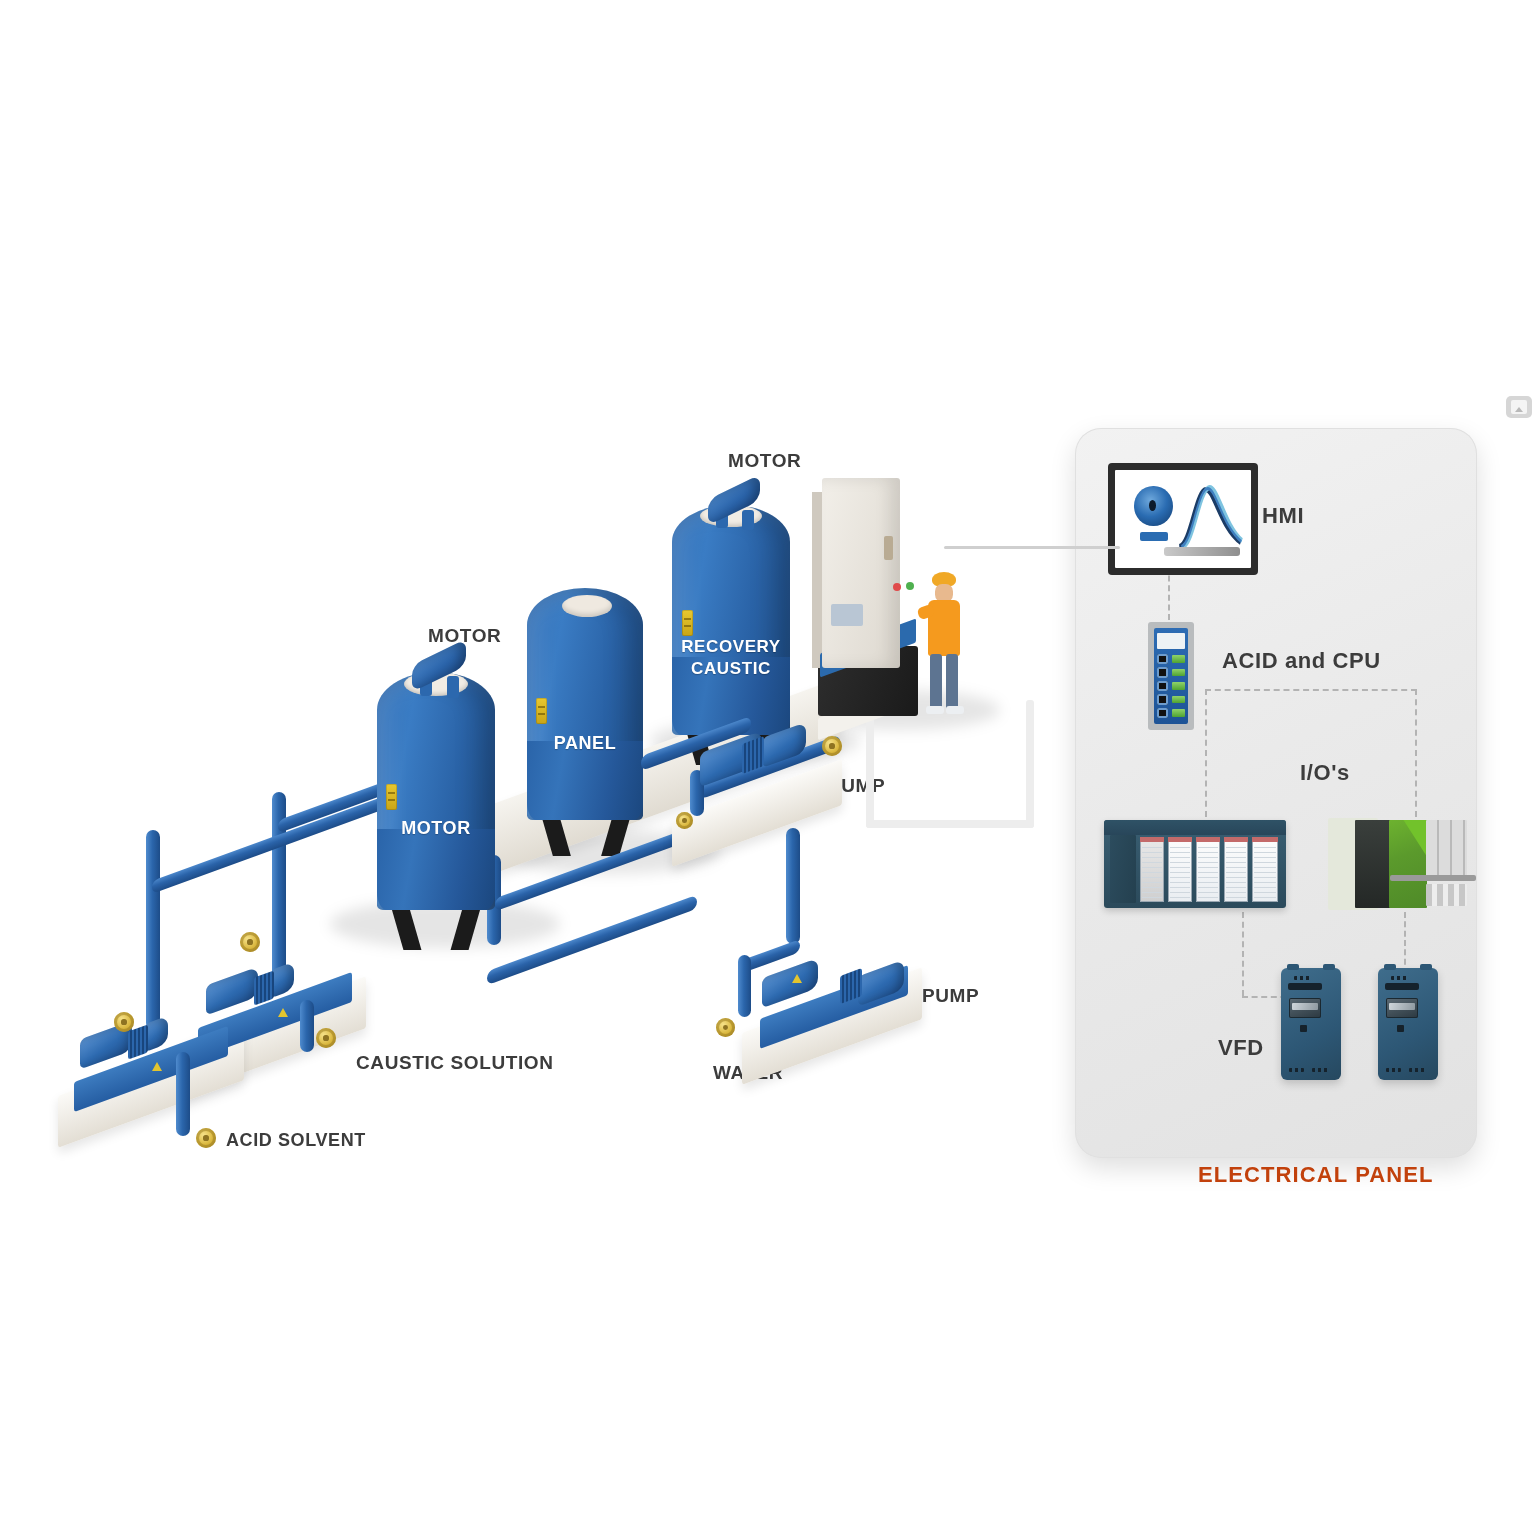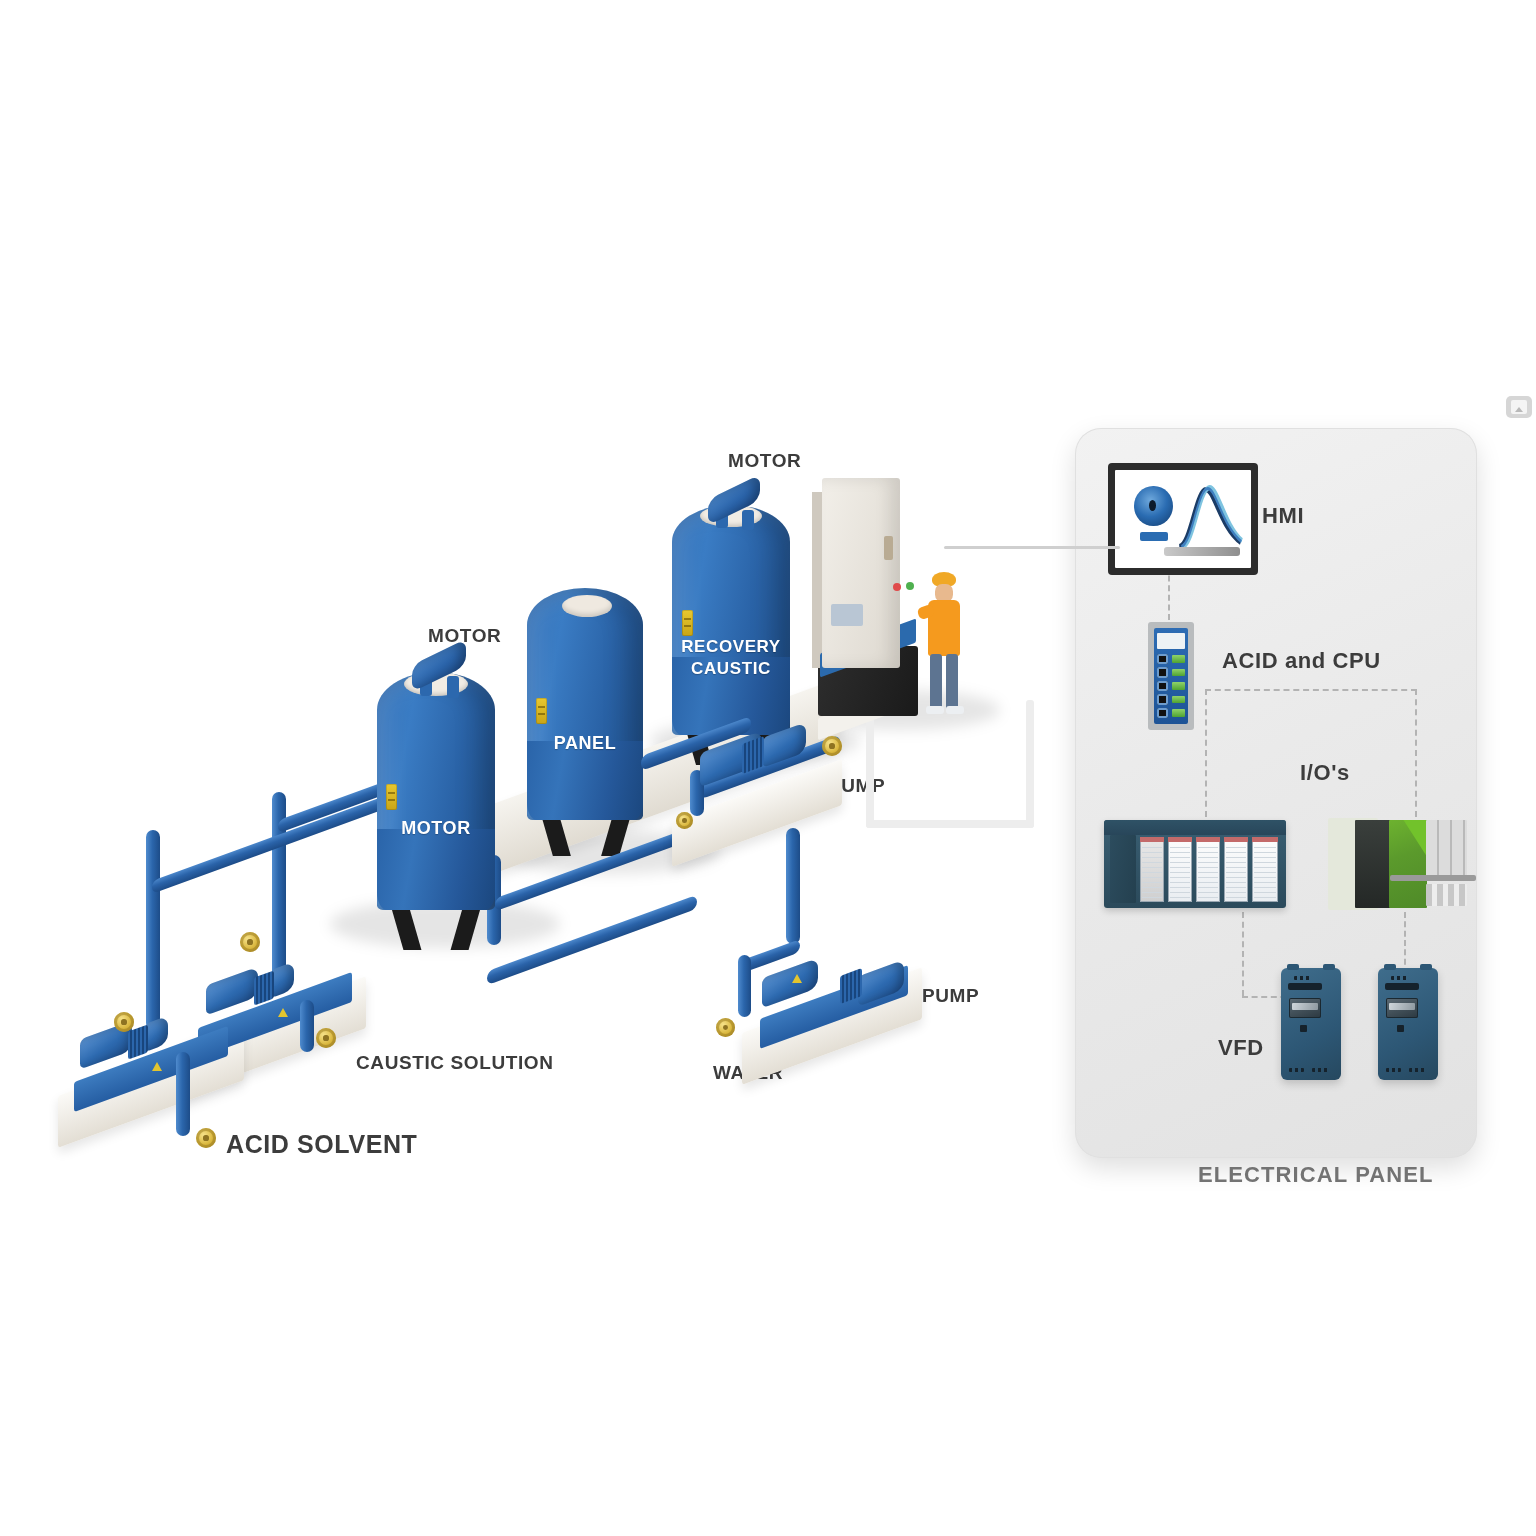--- a/index.html
+++ b/index.html
@@ -80,21 +80,21 @@
   .op .helmet{position:absolute;background:#f0a826;border-radius:50% 50% 40% 40%;}
   .op .head{position:absolute;background:#e8b98e;border-radius:40%;}
   .op .torso{position:absolute;background:#f59a1e;border-radius:6px 6px 3px 3px;}
   .op .arm{position:absolute;background:#f59a1e;border-radius:5px;}
   .op .leg2{position:absolute;background:#5d7491;border-radius:3px;}
   .op .shoe{position:absolute;background:#eceff2;border-radius:3px;}
 
   
   .panel{position:absolute;background:linear-gradient(155deg,#f2f2f2 0%,#eaeaea 45%,#e2e2e2 100%);
     border-radius:26px;box-shadow:0 10px 26px rgba(0,0,0,.13), inset 0 0 0 1px #e0e0e0;}
-  .panel-lbl{position:absolute;color:#737373;font-weight:700;letter-spacing:1.1px;}
+  .panel-lbl{position:absolute;color:#c2410c;font-weight:700;letter-spacing:1.1px;}
 
   .hmi{position:absolute;background:#2c2c2c;border-radius:4px;padding:7px;}
   .hmi-scr{position:absolute;left:7px;top:7px;right:7px;bottom:7px;background:#fff;
     border-radius:1px;overflow:hidden;}
   .hmi-pump{position:absolute;left:12%;top:16%;width:34%;height:56%;}
   .hmi-pump .circ{position:absolute;left:6%;top:0;width:84%;height:74%;border-radius:50%;
     background:radial-gradient(circle at 42% 36%,#6fa9dd,#2a6cb2 48%,#123b6d 100%);}
   .hmi-pump .dot{position:absolute;left:38%;top:27%;width:16%;height:20%;border-radius:50%;background:#0d1b2c;}
   .hmi-pump .foot{position:absolute;left:18%;bottom:0;width:62%;height:16%;border-radius:2px;background:#2a6cb2;}
   .hmi-graph{position:absolute;right:6%;top:10%;width:48%;height:72%;}
@@ -281,21 +281,21 @@
   <div class="skid" style="left:74px;top:1054px;width:154px;height:30px;z-index:7;">
     <div class="deck" style="left:0;top:0;width:100%;height:100%;"></div>
   </div>
   <div class="pumpbody" style="left:80px;top:1030px;width:52px;height:30px;z-index:8;"></div>
   <div class="fins" style="left:128px;top:1028px;width:20px;height:28px;z-index:9;"></div>
   <div class="pumpbody" style="left:144px;top:1020px;width:24px;height:28px;z-index:8;"></div>
   <div class="pipe v" style="left:176px;top:1052px;width:14px;height:84px;z-index:7;"></div>
   <div class="warn" style="left:152px;top:1062px;z-index:10;"></div>
   <div class="wheel" style="left:114px;top:1012px;width:20px;height:20px;z-index:10;"></div>
   <div class="wheel" style="left:196px;top:1128px;width:20px;height:20px;z-index:10;"></div>
-  <div class="lbl" style="left:226px;top:1130px;font-size:25px;">ACID SOLVENT</div>
+  <div class="lbl" style="left:226px;top:1130px;font-size:18px;">ACID SOLVENT</div>
 
   <div class="cabinet" style="left:822px;top:478px;width:78px;height:190px;z-index:7;"></div>
   <div class="cab-side" style="left:812px;top:492px;width:12px;height:176px;z-index:6;"></div>
   <div class="cab-slot" style="left:884px;top:536px;width:9px;height:24px;z-index:9;"></div>
   <div class="cab-screen" style="left:831px;top:604px;width:32px;height:22px;z-index:9;"></div>
   <div class="led" style="left:893px;top:583px;background:#e04a4a;z-index:9;"></div>
   <div class="led" style="left:906px;top:582px;background:#4fb04f;z-index:9;"></div>
 
   <div style="position:absolute;left:820px;top:636px;width:96px;height:24px;background:#2b6aad;
               border-radius:2px;transform:skewY(-20deg);z-index:6;"></div>

